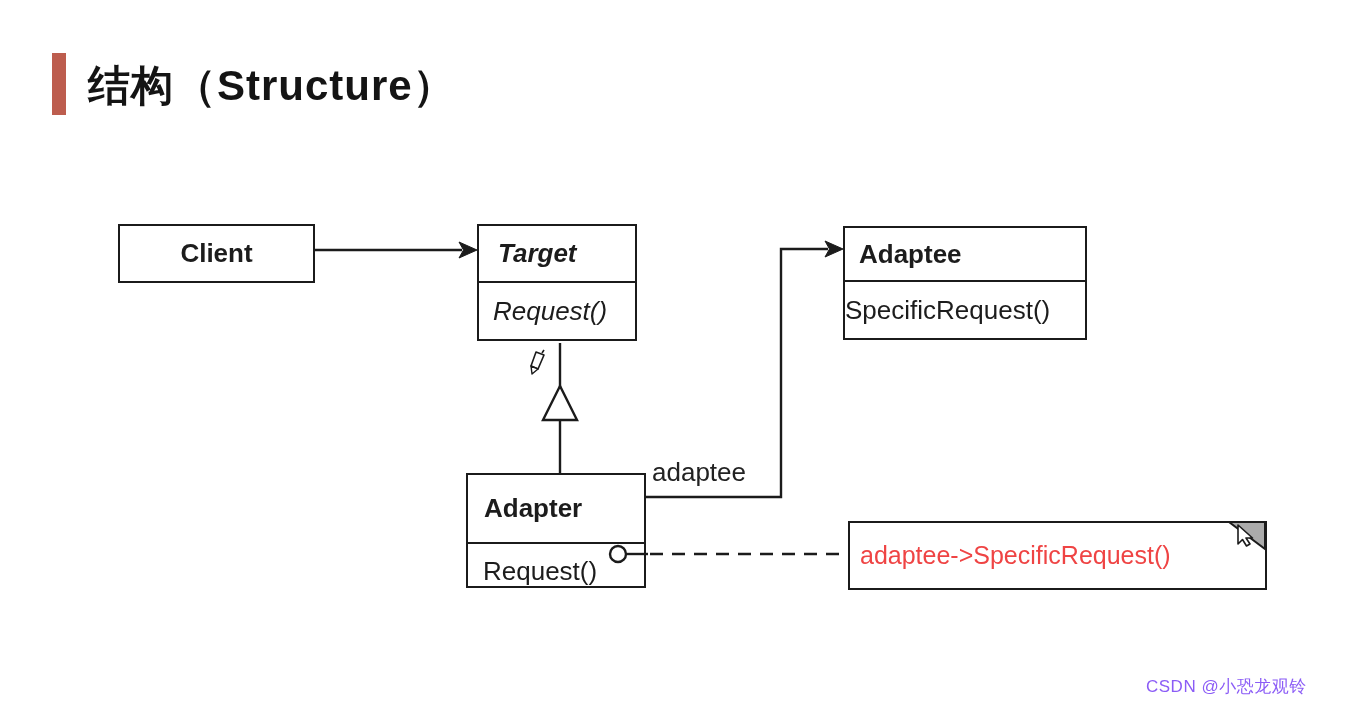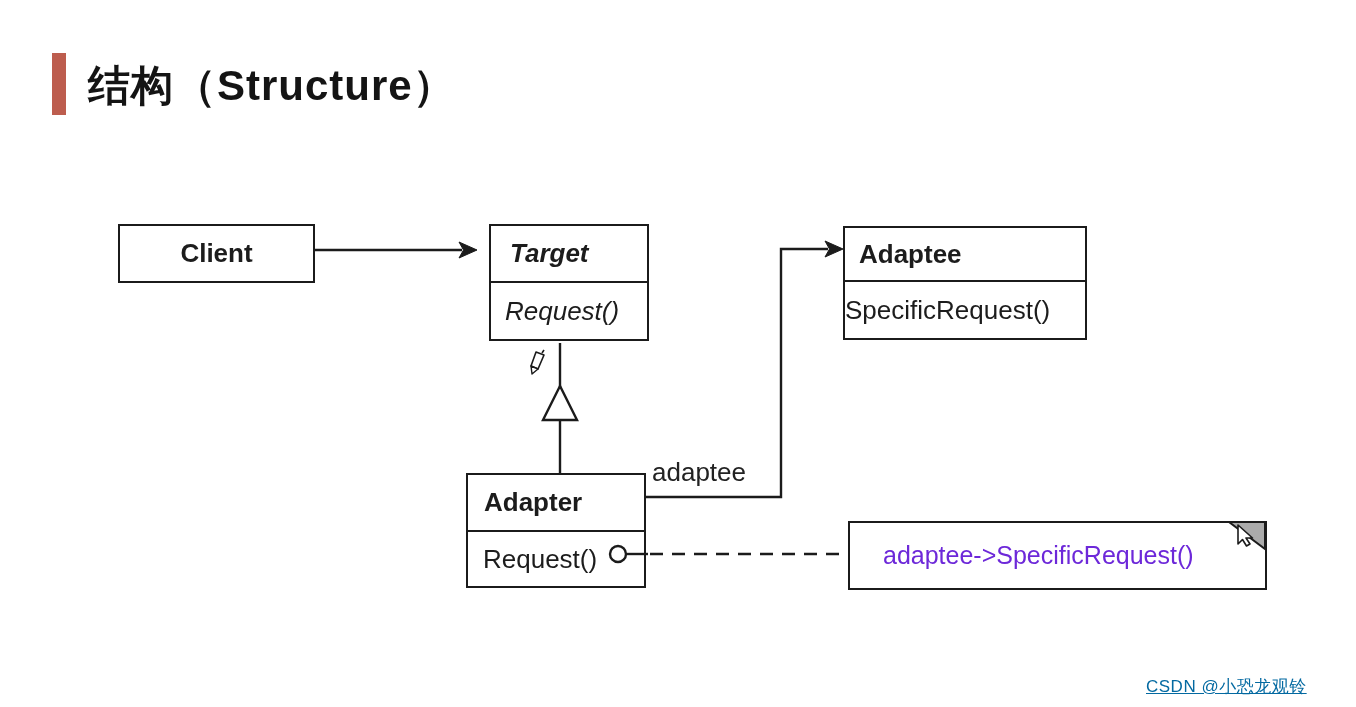--- a/index.html
+++ b/index.html
@@ -57,47 +57,47 @@
     white-space: nowrap;
   }
   .divider { border-bottom: 2px solid #1b1b1b; }
   .bold { font-weight: bold; }
   .italic { font-style: italic; }
   .centered { justify-content: center; }
 
   .box-client { left: 118px; top: 224px; width: 197px; height: 59px; }
   .box-client .compartment { height: 55px; }
 
-  .box-target { left: 477px; top: 224px; width: 160px; height: 117px; margin-left: 12px; }
+  .box-target { left: 477px; top: 224px; width: 160px; height: 117px; }
   .box-target .name-compartment { height: 57px; padding-left: 19px; }
   .box-target .method-compartment { height: 56px; padding-left: 14px; }
 
   .box-adaptee { left: 843px; top: 226px; width: 244px; height: 114px; }
   .box-adaptee .name-compartment { height: 54px; padding-left: 14px; }
   .box-adaptee .method-compartment { height: 56px; padding-left: 0; }
 
   .box-adapter { left: 466px; top: 473px; width: 180px; height: 115px; }
-  .box-adapter .name-compartment { height: 57px; padding-left: 16px; }
+  .box-adapter .name-compartment { height: 69px; padding-left: 16px; }
   .box-adapter .method-compartment { height: 54px; padding-left: 15px; }
 
   
   .note-box {
     position: absolute;
     left: 848px;
     top: 521px;
     width: 419px;
     height: 69px;
     box-sizing: border-box;
     background: #ffffff;
     border: 2px solid #1b1b1b;
     display: flex;
     align-items: center;
-    padding-left: 33px;
+    padding-left: 10px;
     font-size: 25px;
-    color: #6d28d9;
+    color: #ef4444;
     white-space: nowrap;
     text-align: center;
   }
 
   
   .assoc-label {
     position: absolute;
     left: 652px;
     top: 457px;
     font-size: 26px;
@@ -150,21 +150,21 @@
     <div class="compartment name-compartment divider bold">Adapter</div>
     <div class="compartment method-compartment">Request()</div>
   </div>
 
   <div class="note-box">
     <span>adaptee-&gt;SpecificRequest()</span>
   </div>
 
   <div class="assoc-label">adaptee</div>
 
-  <div class="watermark" style="color: #0369a1; text-decoration: underline;">CSDN @小恐龙观铃</div>
+  <div class="watermark" style="color: #8b5cf6;">CSDN @小恐龙观铃</div>
 
   <svg class="connector-layer" viewBox="0 0 1356 707" xmlns="http://www.w3.org/2000/svg">
 
     <g>
       <line x1="315" y1="250" x2="462" y2="250" stroke="#1b1b1b" stroke-width="2.4"></line>
       <polygon points="477,250 459,242 463.5,250 459,258" fill="#1b1b1b" stroke="#1b1b1b" stroke-width="1"></polygon>
     </g>
 
     <g>
       <line x1="560" y1="343" x2="560" y2="388" stroke="#1b1b1b" stroke-width="2.4"></line>

